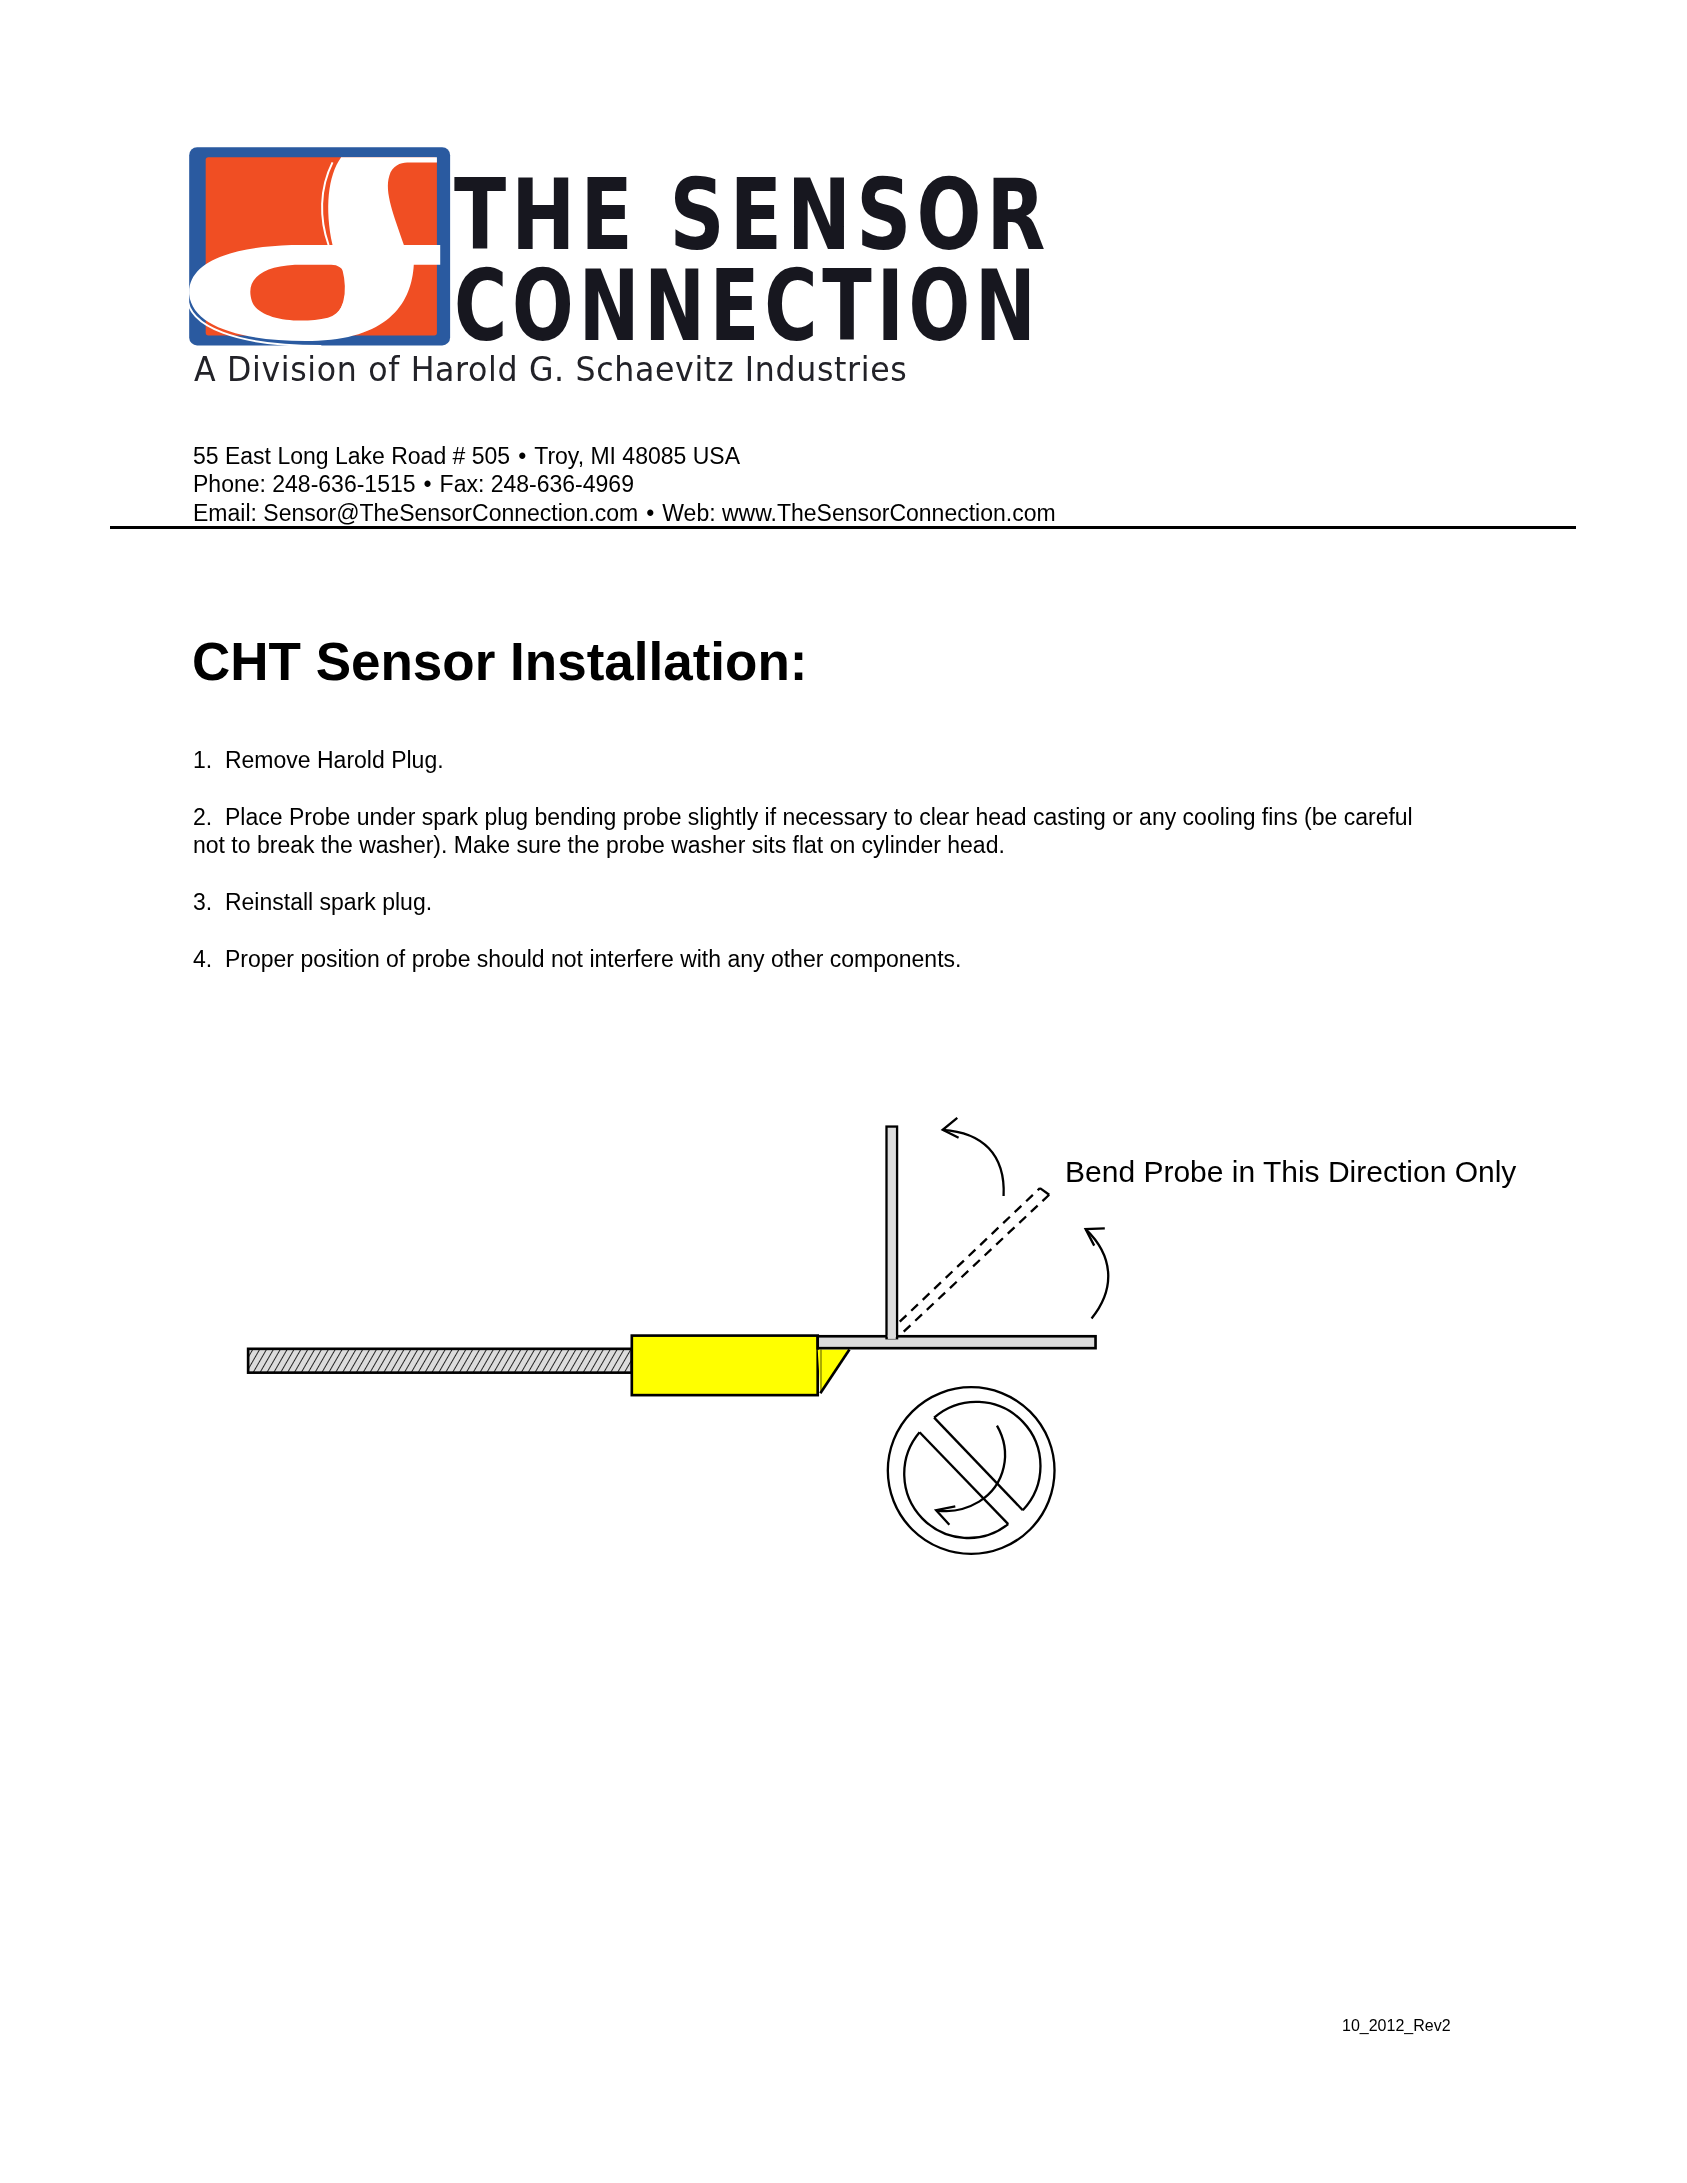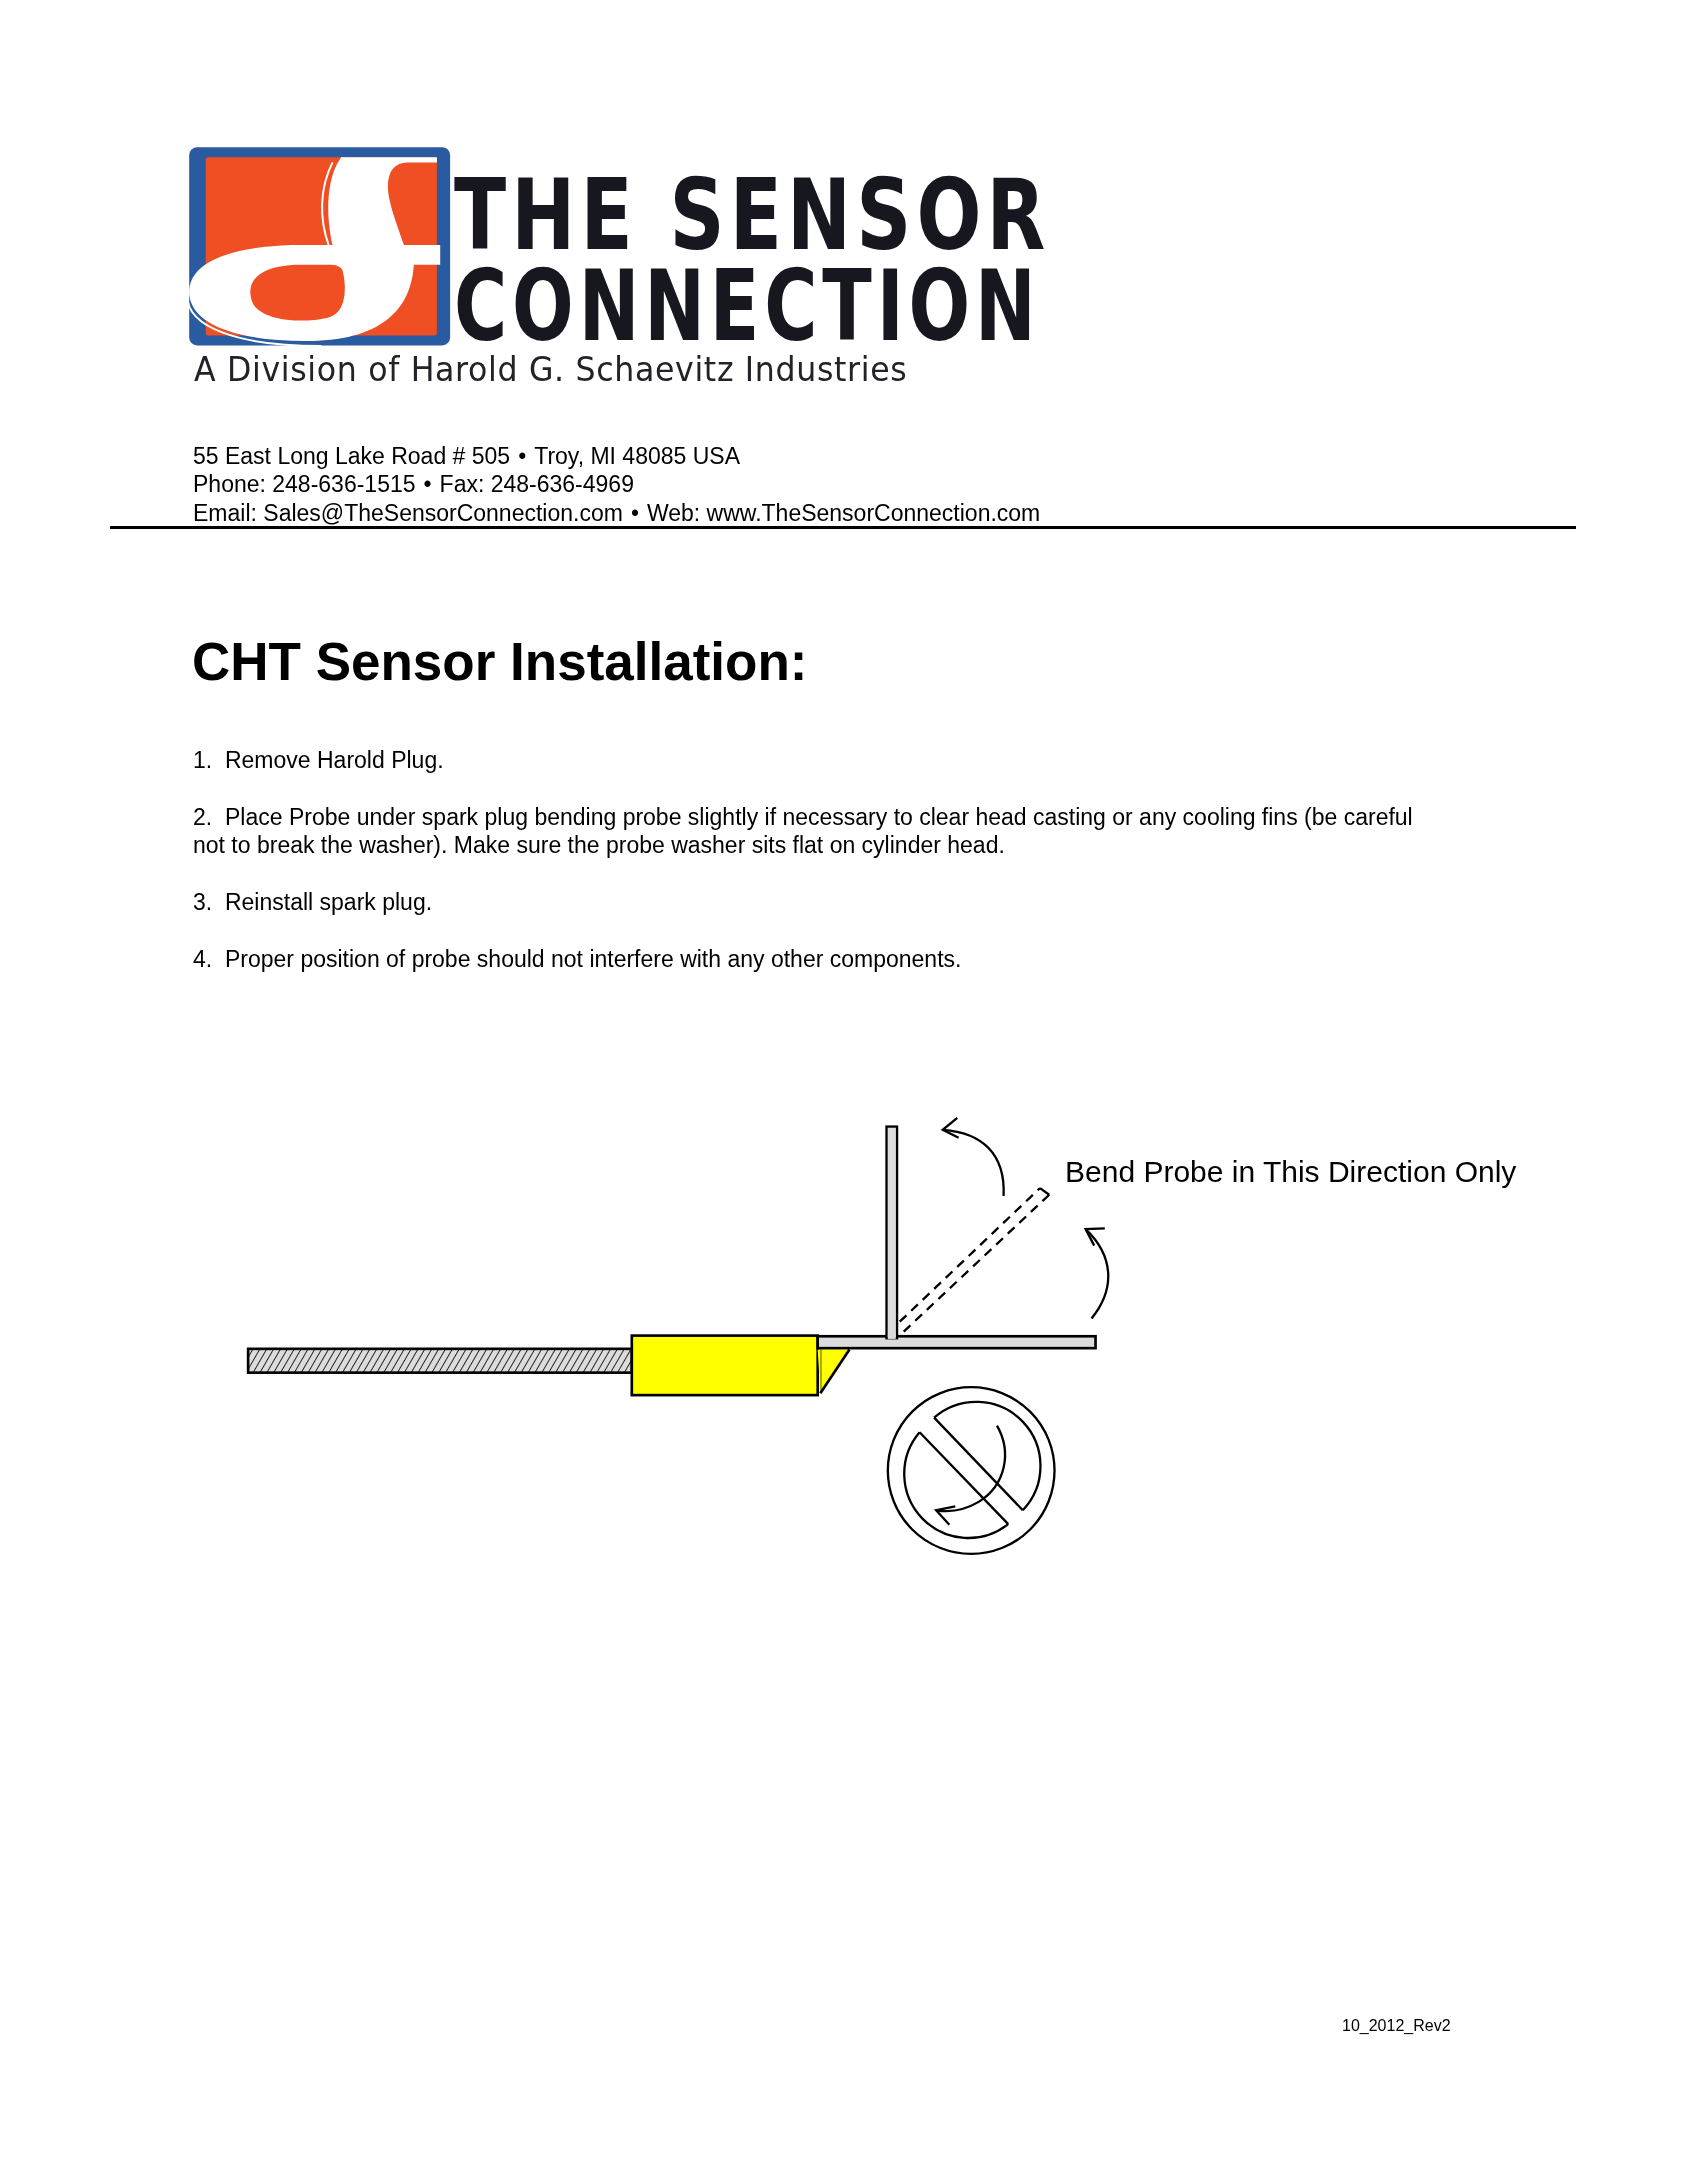--- a/index.html
+++ b/index.html
@@ -169,21 +169,21 @@
 </div>
 
 <div id="address" class="abs">
   <span class="addr-line">
     <span>55 East Long Lake Road # 505</span><span class="bullet">•</span><span>Troy, MI  48085  USA</span>
   </span>
   <span class="addr-line">
     <span>Phone: 248-636-1515</span><span class="bullet">•</span><span>Fax: 248-636-4969</span>
   </span>
   <span class="addr-line">
-    <span>Email: Sales@TheSensorConnection.com</span><span class="bullet">•</span><span>Web: www.TheSensorConnection.com</span>
+    <span>Email: Sensor@TheSensorConnection.com</span><span class="bullet">•</span><span>Web: www.TheSensorConnection.com</span>
   </span>
 </div>
 
 <div id="header-rule" class="abs"></div>
 
 <h1 id="page-title" class="abs">CHT Sensor Installation:</h1>
 
 <ol id="steps" class="abs">
   <li class="step">
     <span class="step-num">1.</span><span>Remove Harold Plug.</span>

